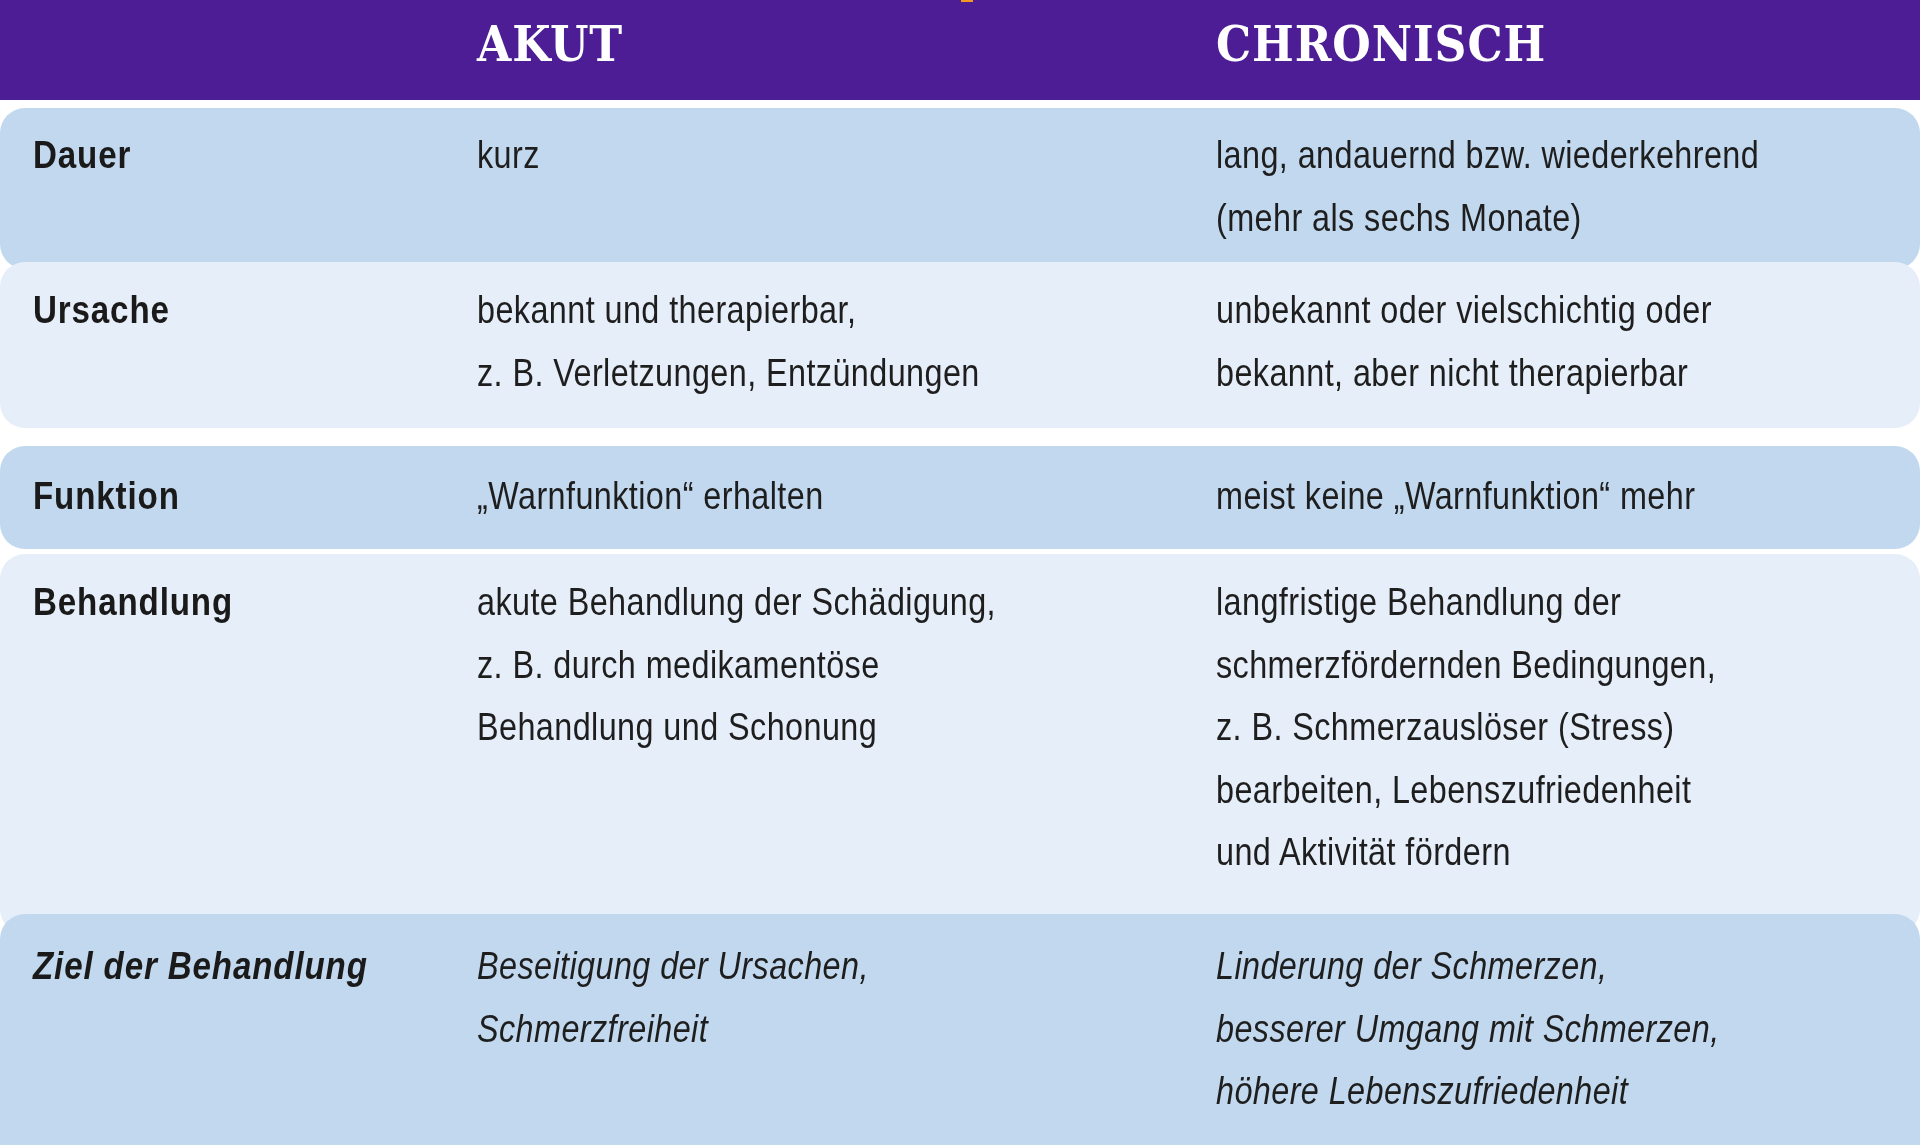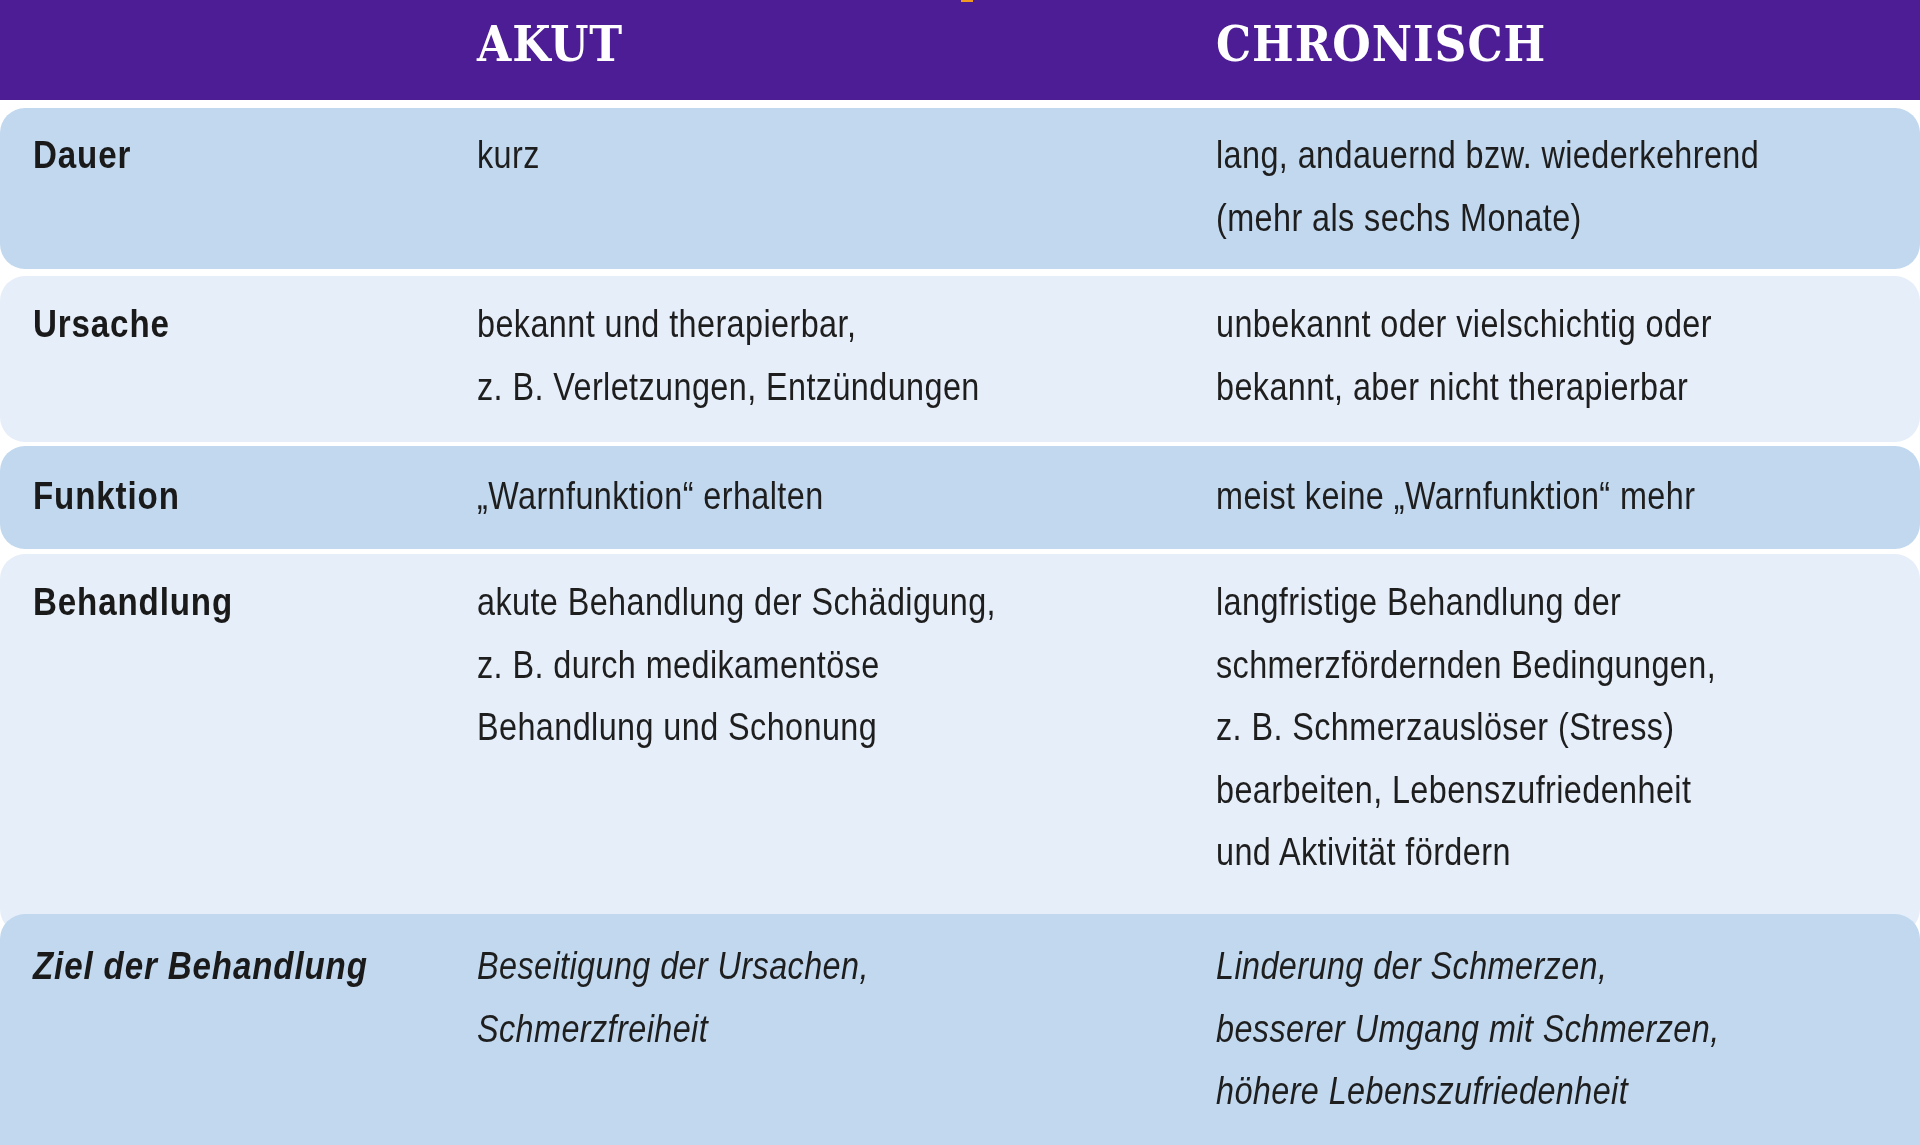--- a/index.html
+++ b/index.html
@@ -29,21 +29,21 @@
   <div class="cell label" style="top:16px;">Dauer</div>
   <div class="cell acute" style="top:16px;">
     <span class="line">kurz</span>
   </div>
   <div class="cell chronic" style="top:16px;">
     <span class="line">lang, andauernd bzw. wiederkehrend</span>
     <span class="line">(mehr als sechs Monate)</span>
   </div>
 </div>
 
-<div class="row light" style="top:276px;height:166px;">
+<div class="row light" style="top:262px;height:166px;">
   <div class="cell label" style="top:17px;">Ursache</div>
   <div class="cell acute" style="top:17px;">
     <span class="line">bekannt und therapierbar,</span>
     <span class="line">z. B. Verletzungen, Entzündungen</span>
   </div>
   <div class="cell chronic" style="top:17px;">
     <span class="line">unbekannt oder vielschichtig oder</span>
     <span class="line">bekannt, aber nicht therapierbar</span>
   </div>
 </div>

